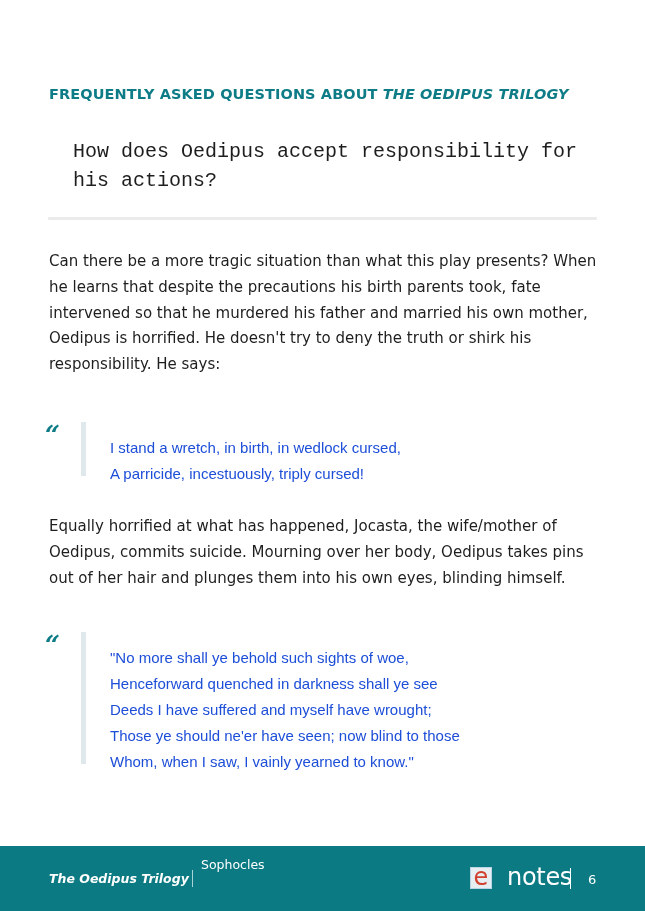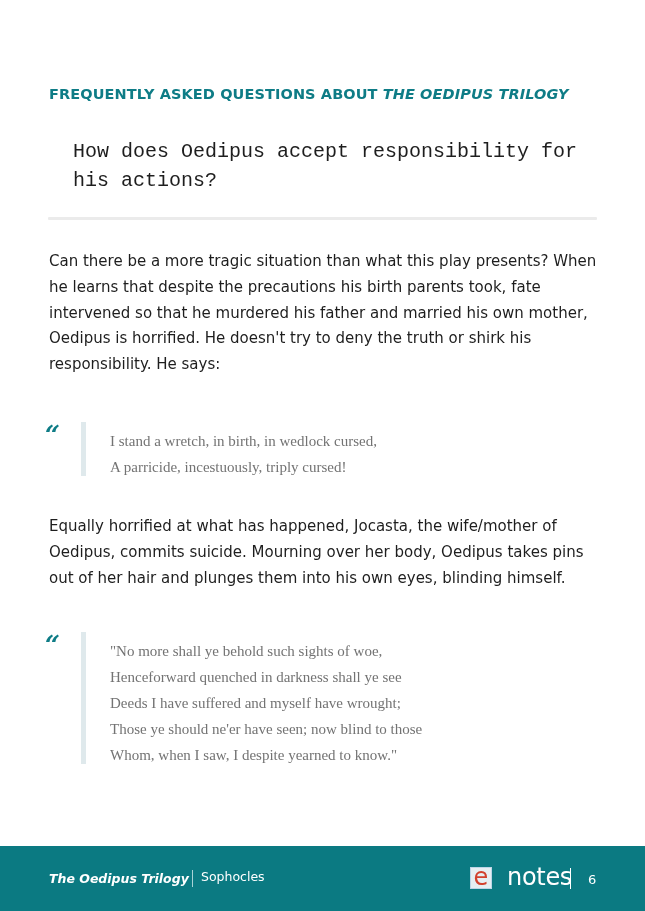--- a/index.html
+++ b/index.html
@@ -86,25 +86,25 @@
       position: absolute;
       left: 36px;
       top: 0;
       width: 5px;
       height: 100%;
       background: #dfe9ec;
     }
     .quote-lines {
       position: absolute;
       left: 65px;
-      top: 6px;
-      font-family: Liberation Serif, serif;
+      top: 13px;
+      font-family: Liberation Sans, sans-serif;
       font-size: 15px;
       line-height: 26px;
-      color: #737373;
+      color: #1d4ed8;
     }
     .quote-line {
       display: block;
       white-space: nowrap;
     }
 
     .footer {
       position: absolute;
       left: 0;
       top: 846px;
@@ -127,21 +127,21 @@
       position: absolute;
       left: 192px;
       top: 24px;
       width: 1px;
       height: 17px;
       background: #a9d3d7;
     }
     .footer-author {
       position: absolute;
       left: 201px;
-      top: 23px;
+      top: 11px;
       font-family: "DejaVu Sans", sans-serif;
       font-size: 12.5px;
       color: #ffffff;
       white-space: nowrap;
     }
     .logo {
       position: absolute;
       left: 470px;
       top: 20px;
       height: 24px;
@@ -213,21 +213,21 @@
 <p class="para para-2">Equally horrified at what has happened, Jocasta, the wife/mother of Oedipus, commits suicide. Mourning over her body, Oedipus takes pins out of her hair and plunges them into his own eyes, blinding himself.</p>
 
 <div class="quote quote-2">
   <span class="quote-mark">“</span>
   <div class="quote-bar"></div>
   <div class="quote-lines">
     <span class="quote-line">"No more shall ye behold such sights of woe,</span>
     <span class="quote-line">Henceforward quenched in darkness shall ye see</span>
     <span class="quote-line">Deeds I have suffered and myself have wrought;</span>
     <span class="quote-line">Those ye should ne'er have seen; now blind to those</span>
-    <span class="quote-line">Whom, when I saw, I despite yearned to know."</span>
+    <span class="quote-line">Whom, when I saw, I vainly yearned to know."</span>
   </div>
 </div>
 
 <div class="footer">
   <span class="footer-book">The Oedipus Trilogy</span>
   <div class="footer-sep"></div>
   <span class="footer-author">Sophocles</span>
   <div class="logo">
     <span class="logo-e">e</span>
     <span class="logo-rest">notes</span>

